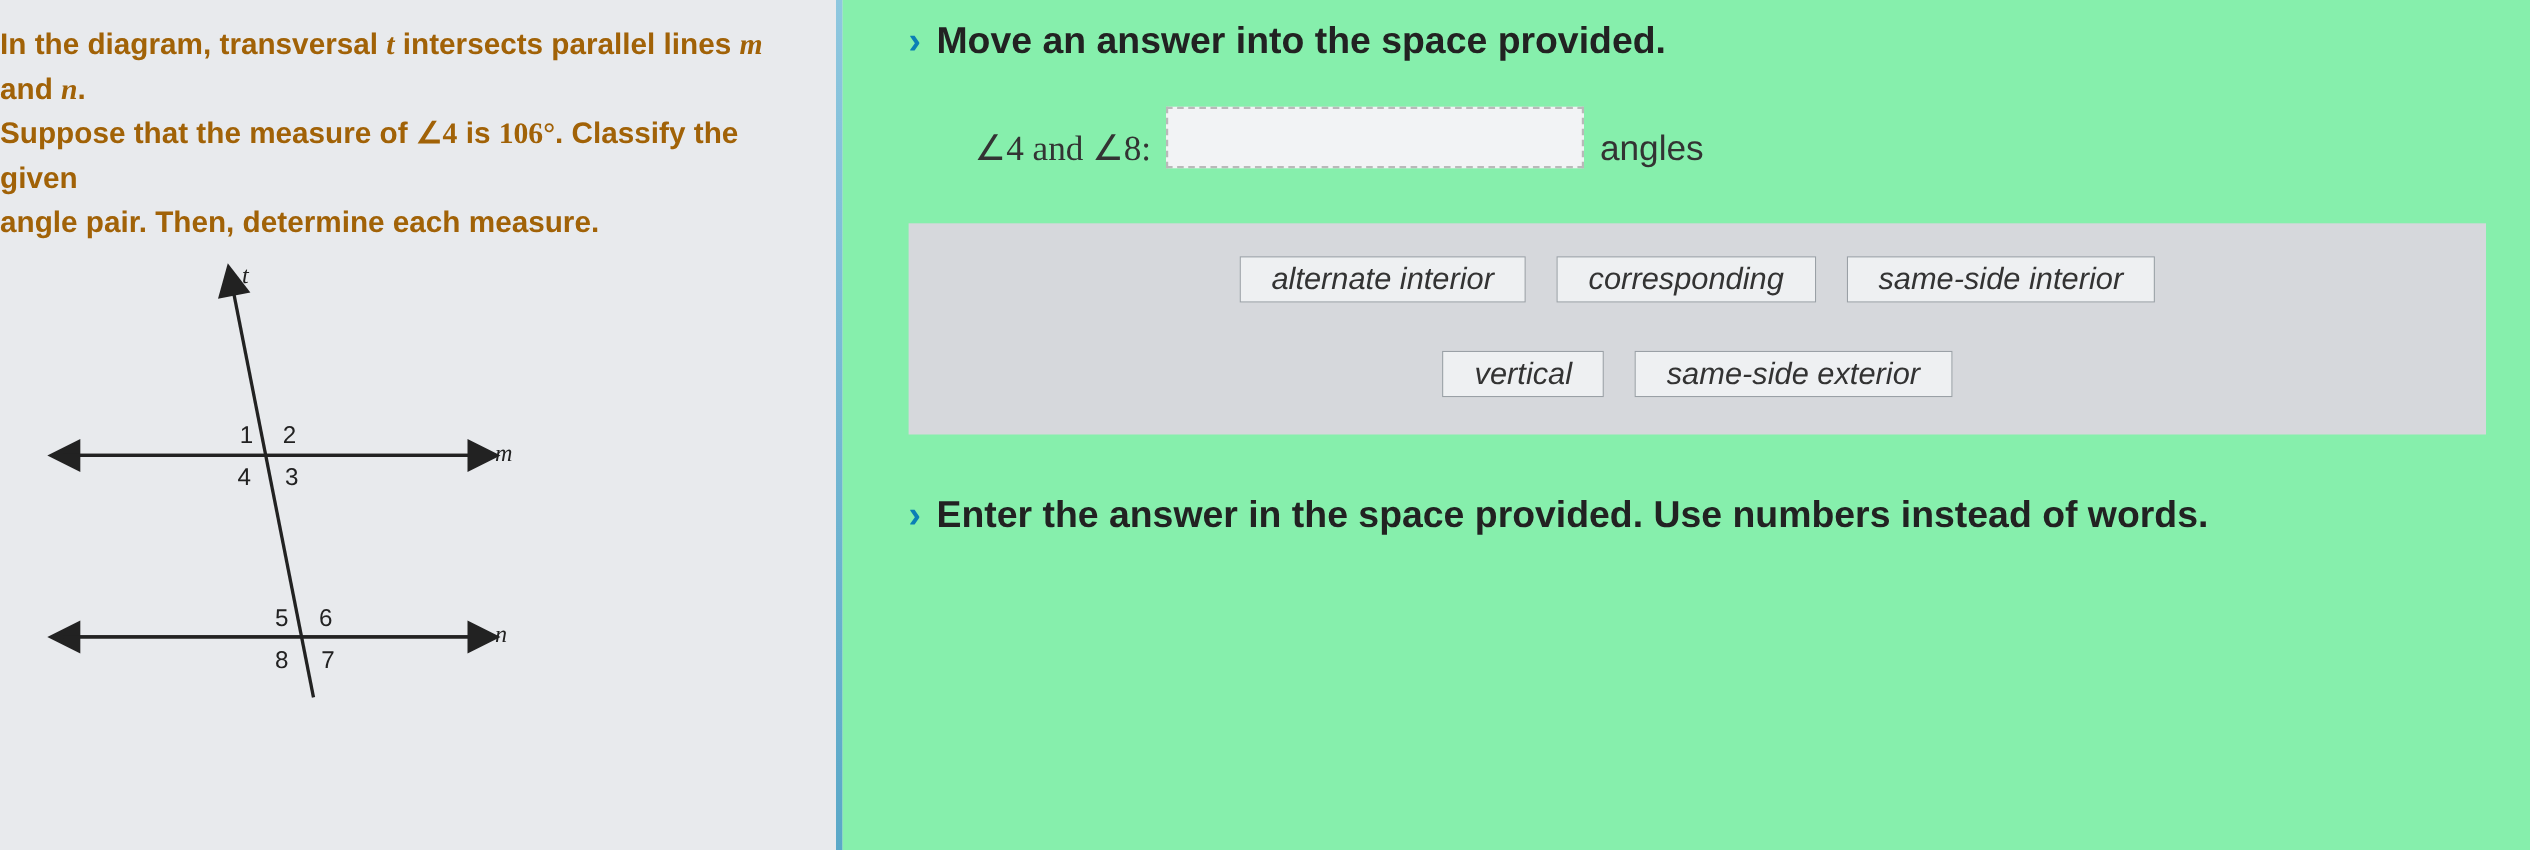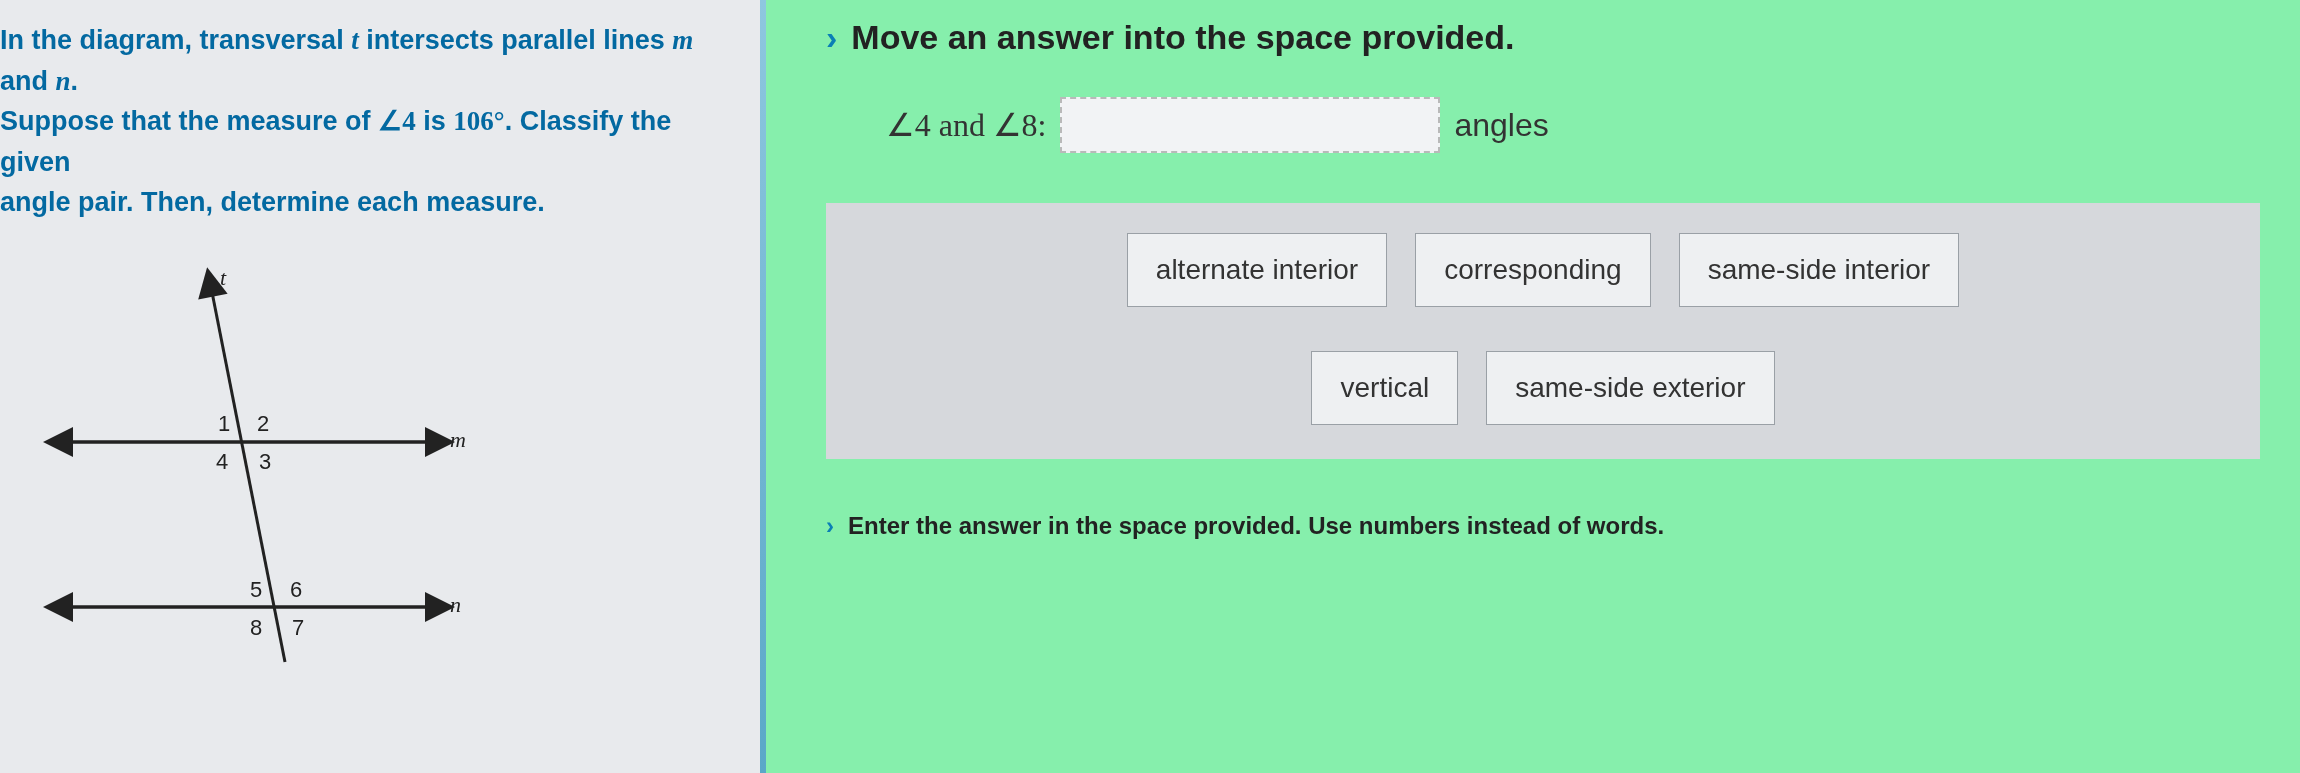--- a/index.html
+++ b/index.html
@@ -12,23 +12,23 @@
       overflow: hidden;
     }
     .left-panel {
       width: 760px;
       padding: 20px 30px 20px 0;
       background: #e8eaed;
     }
     .problem-text {
       font-size: 27px;
       font-weight: bold;
-      color: #0369a1;
+      color: #a16207;
       line-height: 1.5;
-      margin-bottom: 44px;
+      margin-bottom: 16px;
     }
     .problem-text .var-italic {
       font-style: italic;
       font-family: 'Times New Roman', serif;
     }
     .sample-heading {
       color: #0b7fb5;
       font-size: 27px;
       font-weight: bold;
       margin-bottom: 18px;
@@ -55,21 +55,21 @@
       color: #222;
       margin-bottom: 40px;
     }
     .instruction .chev {
       color: #0b7fb5;
       margin-right: 14px;
       font-weight: bold;
     }
     .answer-row {
       display: flex;
-      align-items: center;
+      align-items: flex-end;
       gap: 14px;
       font-size: 32px;
       color: #333;
       margin-bottom: 50px;
       margin-left: 60px;
     }
     .angle-sym { font-family: 'Times New Roman', serif; }
     .drop-target {
       display: inline-block;
       min-width: 380px;
@@ -84,28 +84,29 @@
       display: flex;
       flex-wrap: wrap;
       gap: 22px 28px;
       align-items: center;
       justify-content: center;
       margin-bottom: 50px;
     }
     .option {
       background: #eef0f2;
       border: 1px solid #9aa0a6;
-      padding: 20px 28px;
+      padding: 4px 28px;
       font-size: 28px;
       color: #333;
       cursor: pointer;
       white-space: nowrap;
+      font-style: italic;
     }
     .second-instruction {
-      font-size: 24px;
+      font-size: 34px;
       font-weight: bold;
       color: #222;
       line-height: 1.4;
     }
     .second-instruction .chev {
       color: #0b7fb5;
       margin-right: 14px;
       font-weight: bold;
     }
   </style>

